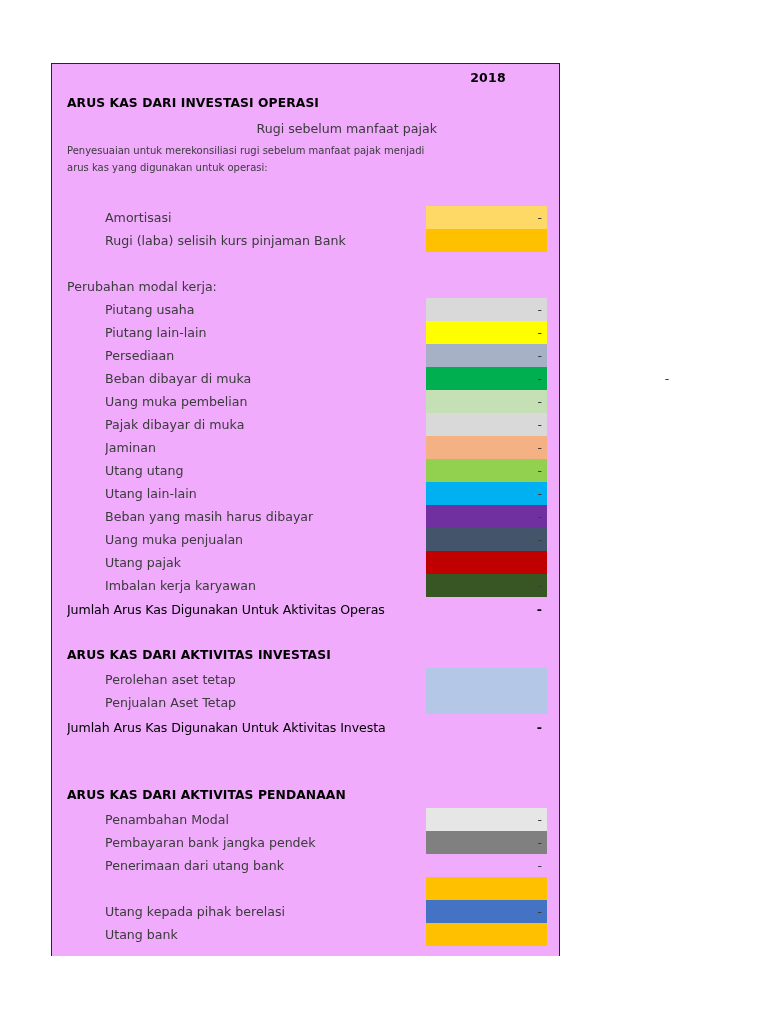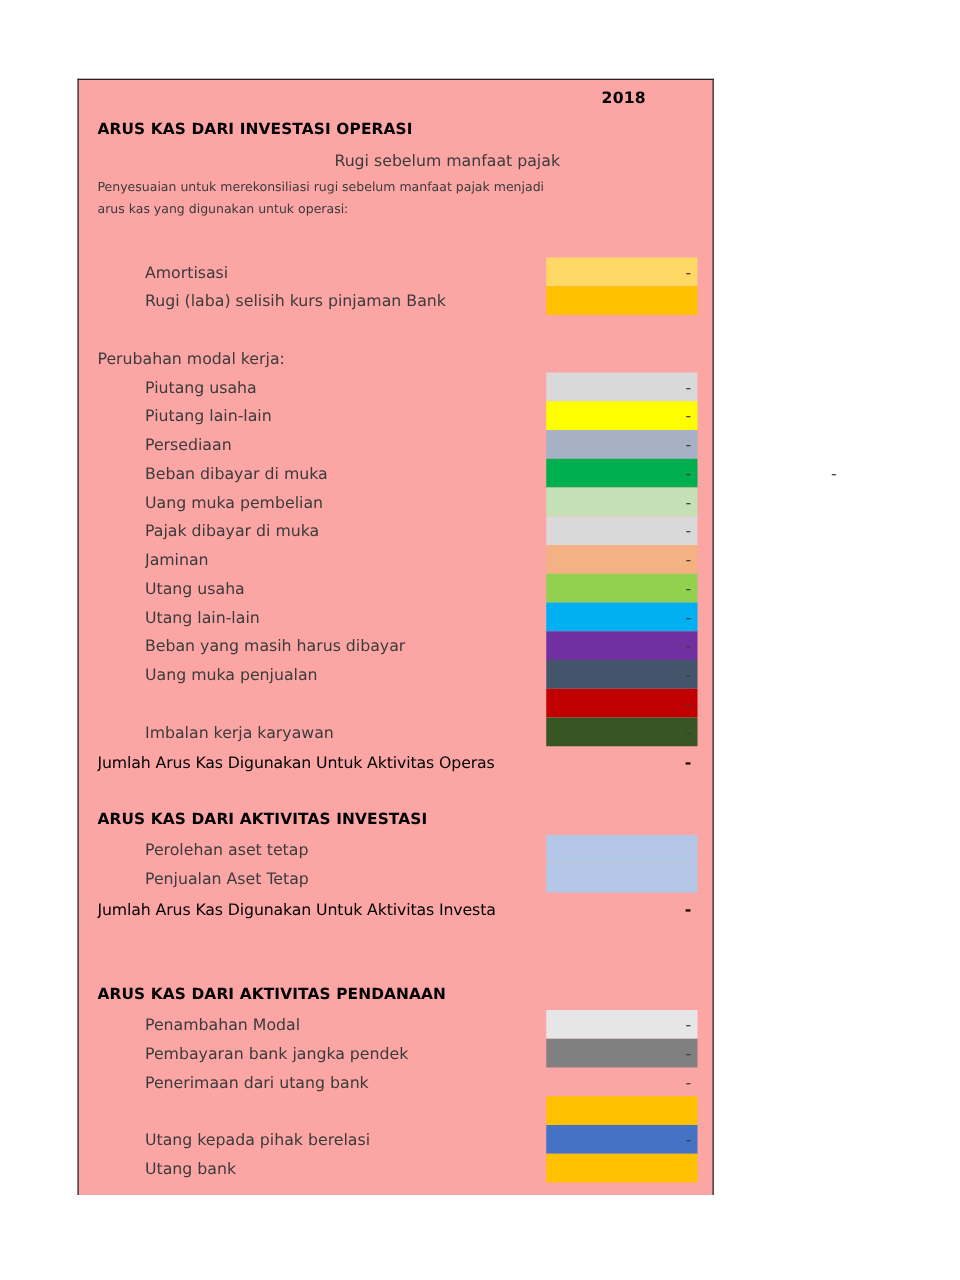--- a/index.html
+++ b/index.html
@@ -17,27 +17,27 @@
   #page {
     position: relative;
     width: 768px;
     height: 1024px;
     background: #ffffff;
   }
 
   
   #statement-frame {
     position: absolute;
-    left: 62px;
+    left: 51px;
     top: 63px;
     width: 509px;
     height: 893px;          
     border: 1.5px solid #262626;
     border-bottom: none;
-    background: #fca5a5;
+    background: #f0abfc;
     overflow: hidden;
   }
 
   
   .year-header {
     position: absolute;
     left: 374px;
     top: 6px;
     width: 124px;
     text-align: center;
@@ -201,21 +201,21 @@
     </div>
 
     <div class="row" style="top:372px;">
       <div class="fill" style="background:#F4B183;"></div>
       <div class="label indent">Jaminan</div>
       <div class="value">-</div>
     </div>
 
     <div class="row" style="top:395px;">
       <div class="fill" style="background:#92D050;"></div>
-      <div class="label indent">Utang usaha</div>
+      <div class="label indent">Utang utang</div>
       <div class="value">-</div>
     </div>
 
     <div class="row" style="top:418px;">
       <div class="fill" style="background:#00B0F0;"></div>
       <div class="label indent">Utang lain-lain</div>
       <div class="value">-</div>
     </div>
 
     <div class="row" style="top:441px;">
@@ -225,20 +225,21 @@
     </div>
 
     <div class="row" style="top:464px;">
       <div class="fill" style="background:#44546A;"></div>
       <div class="label indent">Uang muka penjualan</div>
       <div class="value">-</div>
     </div>
 
     <div class="row" style="top:487px;">
       <div class="fill" style="background:#C00000;"></div>
+      <div class="label indent">Utang pajak</div>
       <div class="value">-</div>
     </div>
 
     <div class="row" style="top:510px;">
       <div class="fill" style="background:#375623;"></div>
       <div class="label indent">Imbalan kerja karyawan</div>
       <div class="value">-</div>
     </div>
 
     <div class="row" style="top:534px;">

